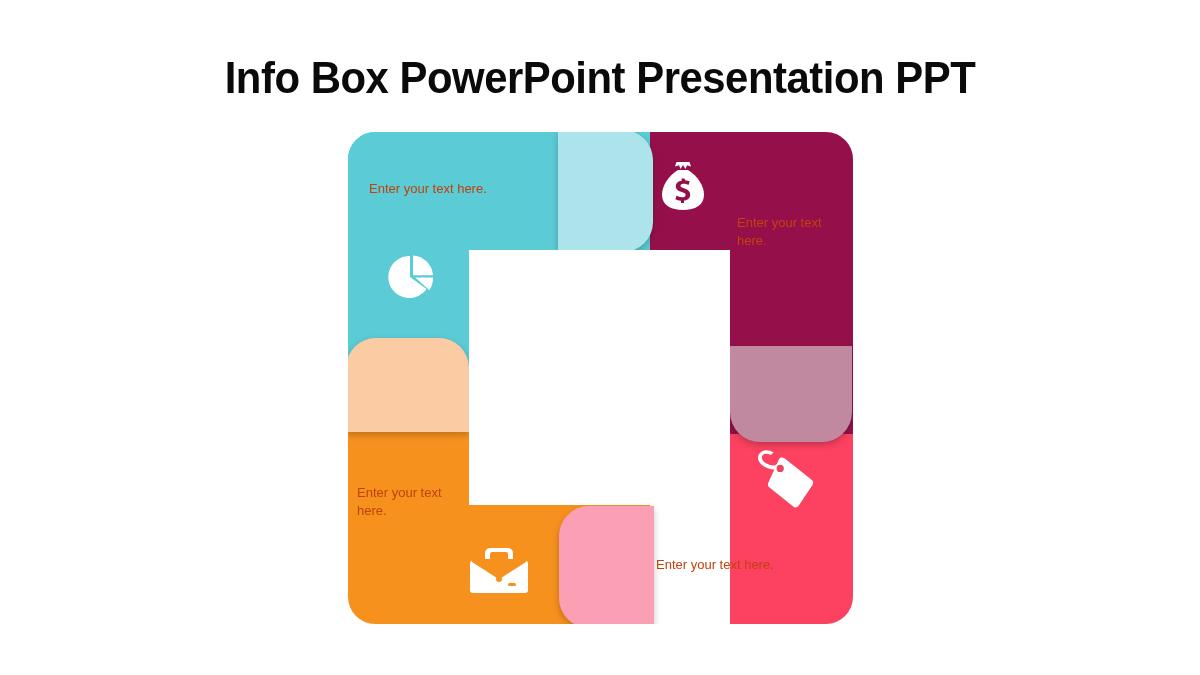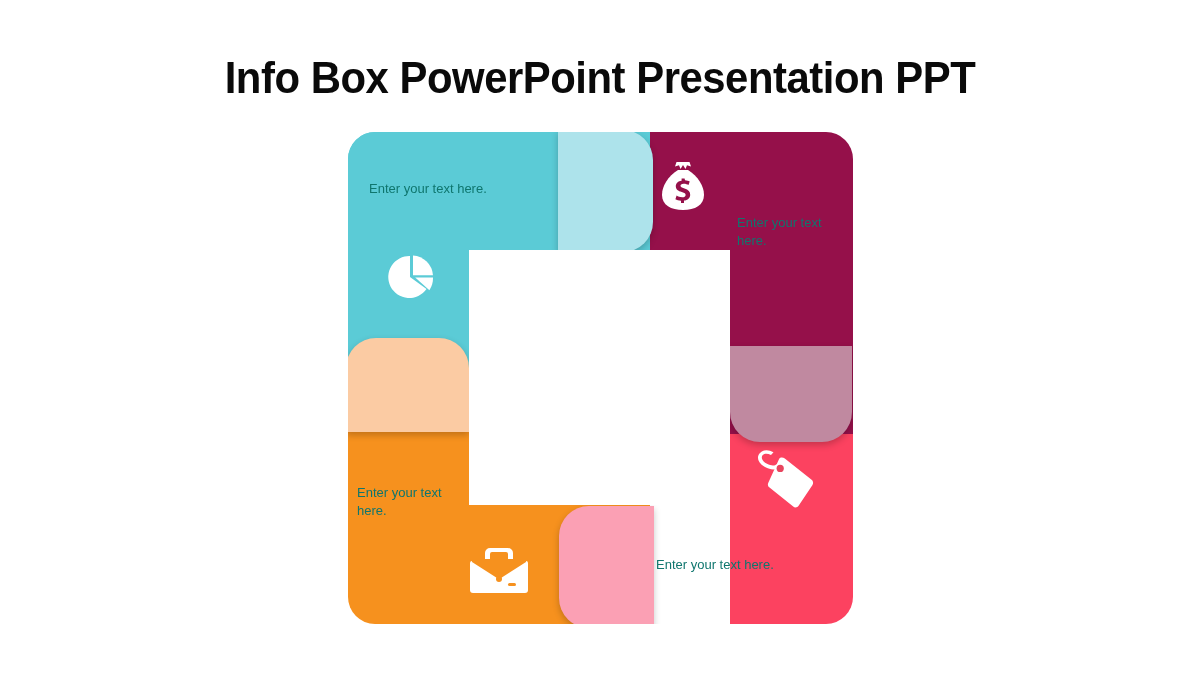--- a/index.html
+++ b/index.html
@@ -161,21 +161,21 @@
     left: 121px;
     top: 118px;
     width: 261px;
     height: 255px;
     background: #ffffff;
   }
 
   
   .label {
     position: absolute;
-    color: #0f766e;
+    color: #c2410c;
     font-family: "Liberation Sans", sans-serif;
     font-size: 13px;
     line-height: 18px;
     font-weight: normal;
   }
   .label-tl { left: 21px;  top: 48px;  width: 200px; }
   .label-tr { left: 389px; top: 82px;  width: 95px; }
   .label-bl { left: 9px;   top: 352px; width: 100px; }
   .label-br { left: 308px; top: 424px; width: 200px; }
 

